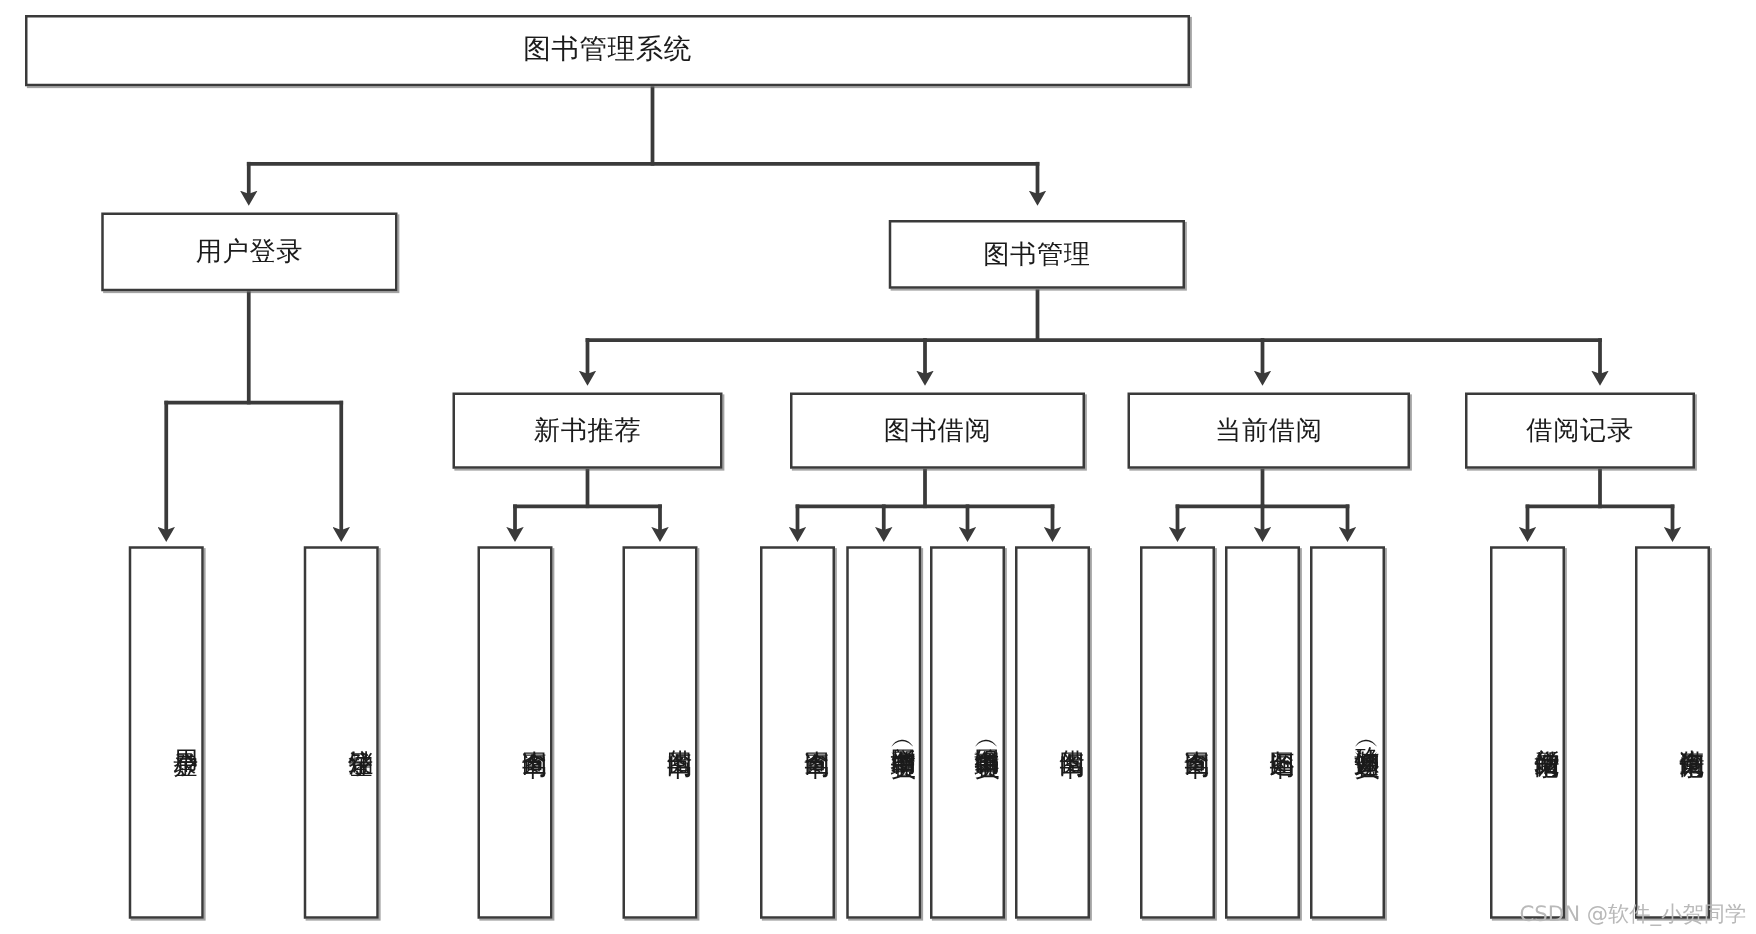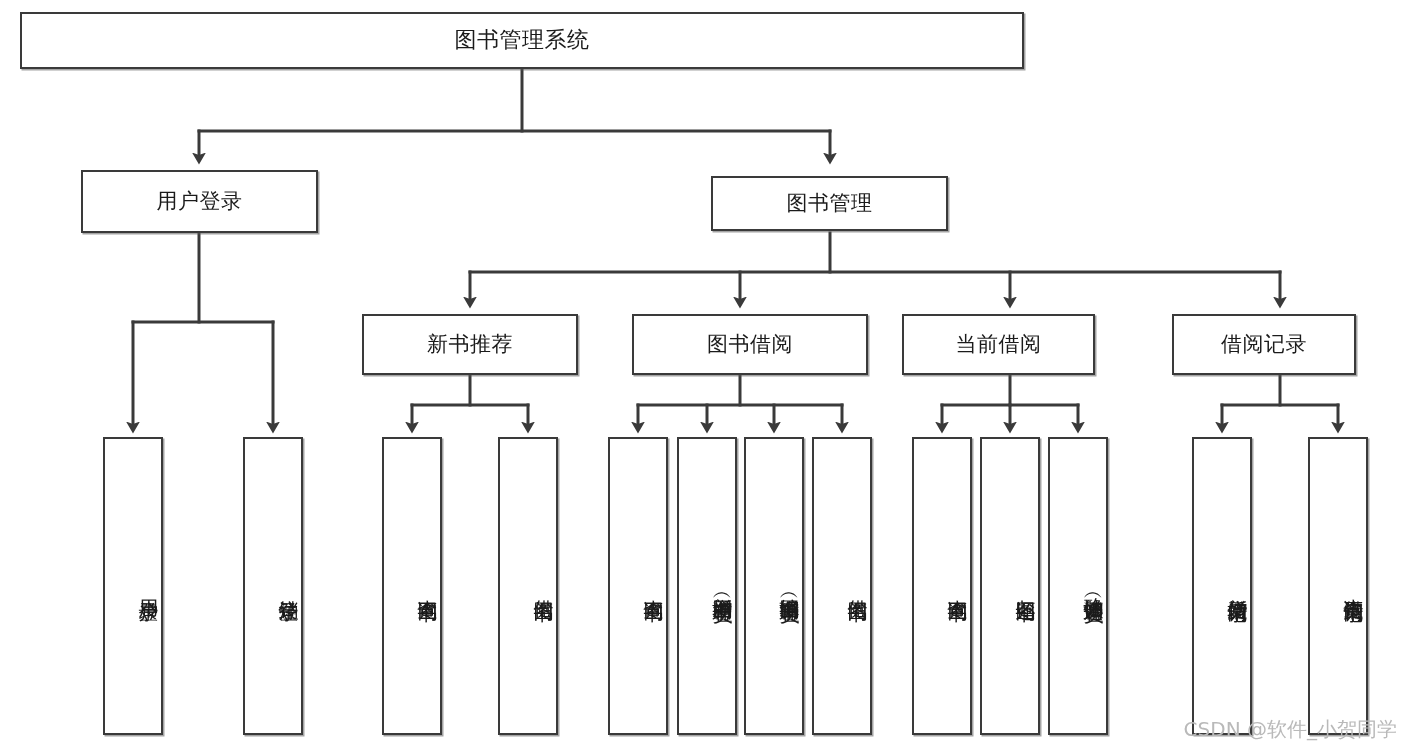--- a/index.html
+++ b/index.html
@@ -60,21 +60,21 @@
   }
   .node-v .vtext {
     display: block;
     writing-mode: vertical-rl;
     text-orientation: upright;
   }
   .watermark {
     position: absolute;
     right: 8px;
     bottom: 4px;
-    font-size: 20px;
+    font-size: 17px;
     color: #b9b9b9;
     white-space: nowrap;
     user-select: none;
   }
 </style>
 </head>
 <body>
 
 <div id="canvas">
 
@@ -121,41 +121,41 @@
       <path d="M1010,405 L1010,423" marker-end="url(#arrow)"></path>
       <path d="M1078,405 L1078,423" marker-end="url(#arrow)"></path>
 
       <path d="M1280,375 L1280,405"></path>
       <path d="M1222,405 L1338,405"></path>
       <path d="M1222,405 L1222,423" marker-end="url(#arrow)"></path>
       <path d="M1338,405 L1338,423" marker-end="url(#arrow)"></path>
     </g>
   </svg>
 
-  <div class="node node-h node-root" style="left:20px; top:12px; width:1004px; height:57px;">
+  <div class="node node-h node-root" style="left:20px; top:12px; width:932px; height:57px;">
     <span>图书管理系统</span>
   </div>
 
   <div class="node node-h" style="left:81px; top:170px; width:237px; height:63px;">
     <span>用户登录</span>
   </div>
 
   <div class="node node-h" style="left:711px; top:176px; width:237px; height:55px;">
     <span>图书管理</span>
   </div>
 
   <div class="node node-h" style="left:362px; top:314px; width:216px; height:61px;">
     <span>新书推荐</span>
   </div>
 
   <div class="node node-h" style="left:632px; top:314px; width:236px; height:61px;">
     <span>图书借阅</span>
   </div>
 
-  <div class="node node-h" style="left:902px; top:314px; width:193px; height:61px;">
+  <div class="node node-h" style="left:902px; top:314px; width:226px; height:61px;">
     <span>当前借阅</span>
   </div>
 
   <div class="node node-h" style="left:1172px; top:314px; width:184px; height:61px;">
     <span>借阅记录</span>
   </div>
 
   <div class="node node-v" style="left:103px; top:437px; width:60px; height:298px;">
     <span class="vtext">用户登录</span>
   </div>

